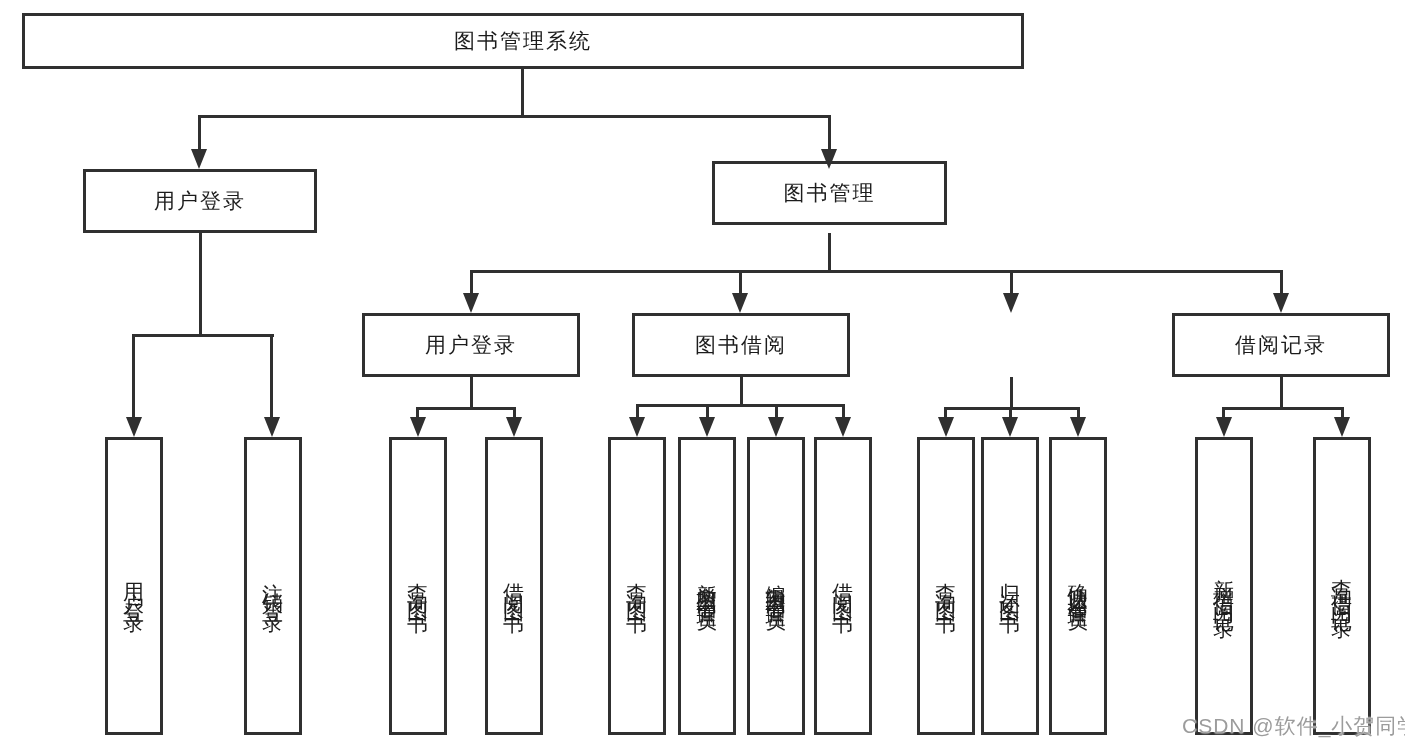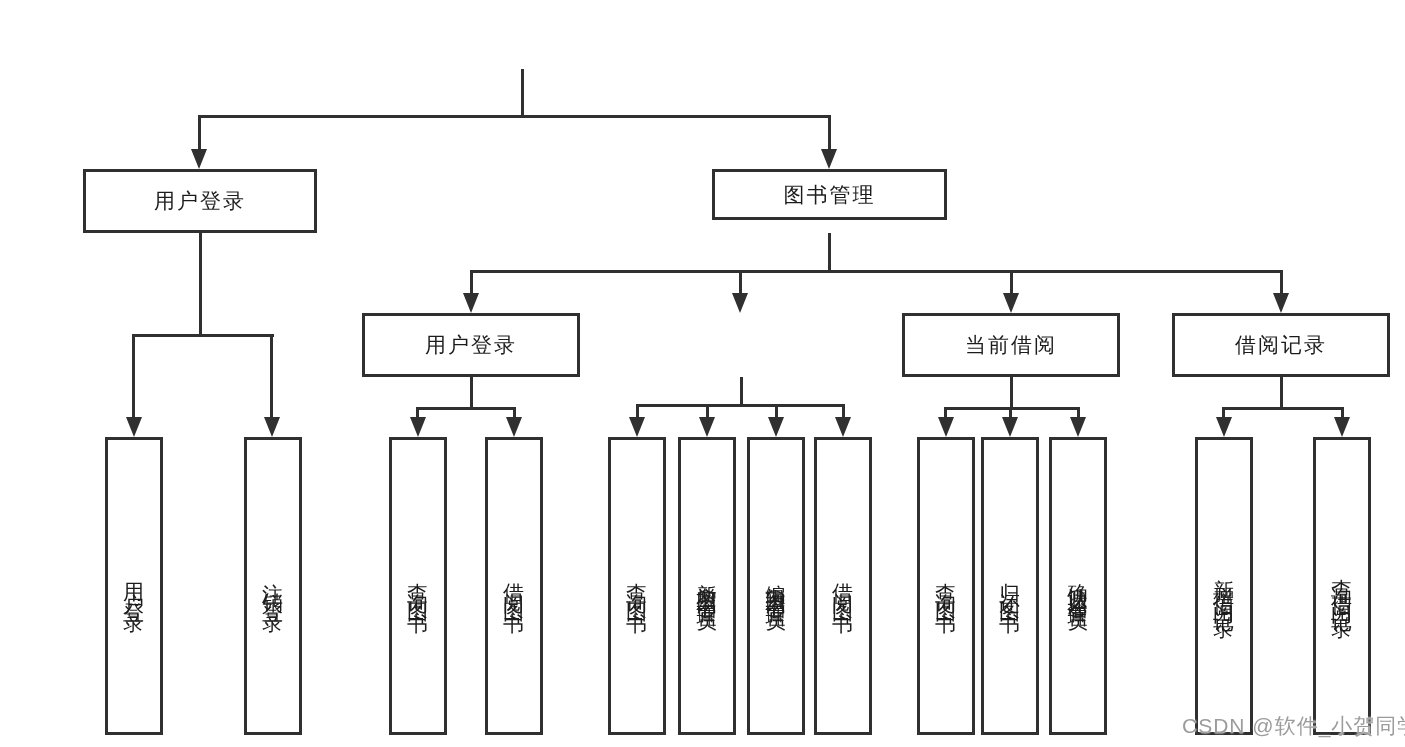--- a/index.html
+++ b/index.html
@@ -30,33 +30,36 @@
     position:absolute; left:1182px; top:712px; z-index:10;
     font-size:21px; color:#9c9c9c; letter-spacing:1px; white-space:nowrap;
     text-shadow:0 0 2px #ffffff, 0 0 2px #ffffff;
   }
 </style>
 </head>
 <body>
 
 <div id="stage">
 
+  <div class="box" style="left:22px;top:13px;width:1002px;height:56px">
+    <span class="hlabel">图书管理系统</span>
+  </div>
 
   <div class="box" style="left:83px;top:169px;width:234px;height:64px">
     <span class="hlabel">用户登录</span>
   </div>
-  <div class="box" style="left:712px;top:169px;width:235px;height:51px">
+  <div class="box" style="left:712px;top:161px;width:235px;height:64px">
     <span class="hlabel">图书管理</span>
   </div>
 
   <div class="box" style="left:362px;top:313px;width:218px;height:64px">
     <span class="hlabel">用户登录</span>
   </div>
-  <div class="box" style="left:902px;top:313px;width:218px;height:64px">
-    <span class="hlabel">当前借阅</span>
+  <div class="box" style="left:632px;top:313px;width:218px;height:64px">
+    <span class="hlabel">图书借阅</span>
   </div>
   <div class="box" style="left:1172px;top:313px;width:218px;height:64px">
     <span class="hlabel">借阅记录</span>
   </div>
 
   <div class="box vbox leaf" style="left:105px">
     <span>用户登录</span>
   </div>
   <div class="box vbox leaf" style="left:244px">
     <span>注销登录</span>

